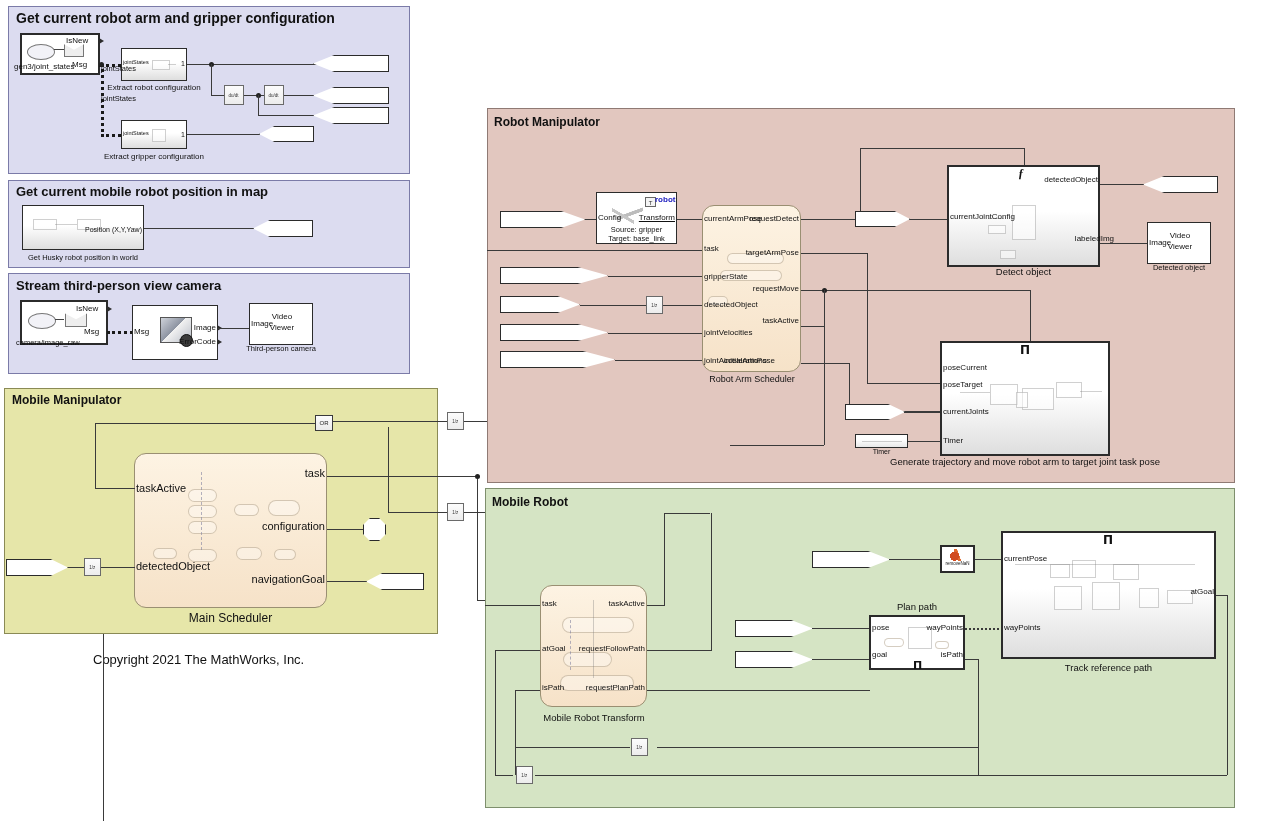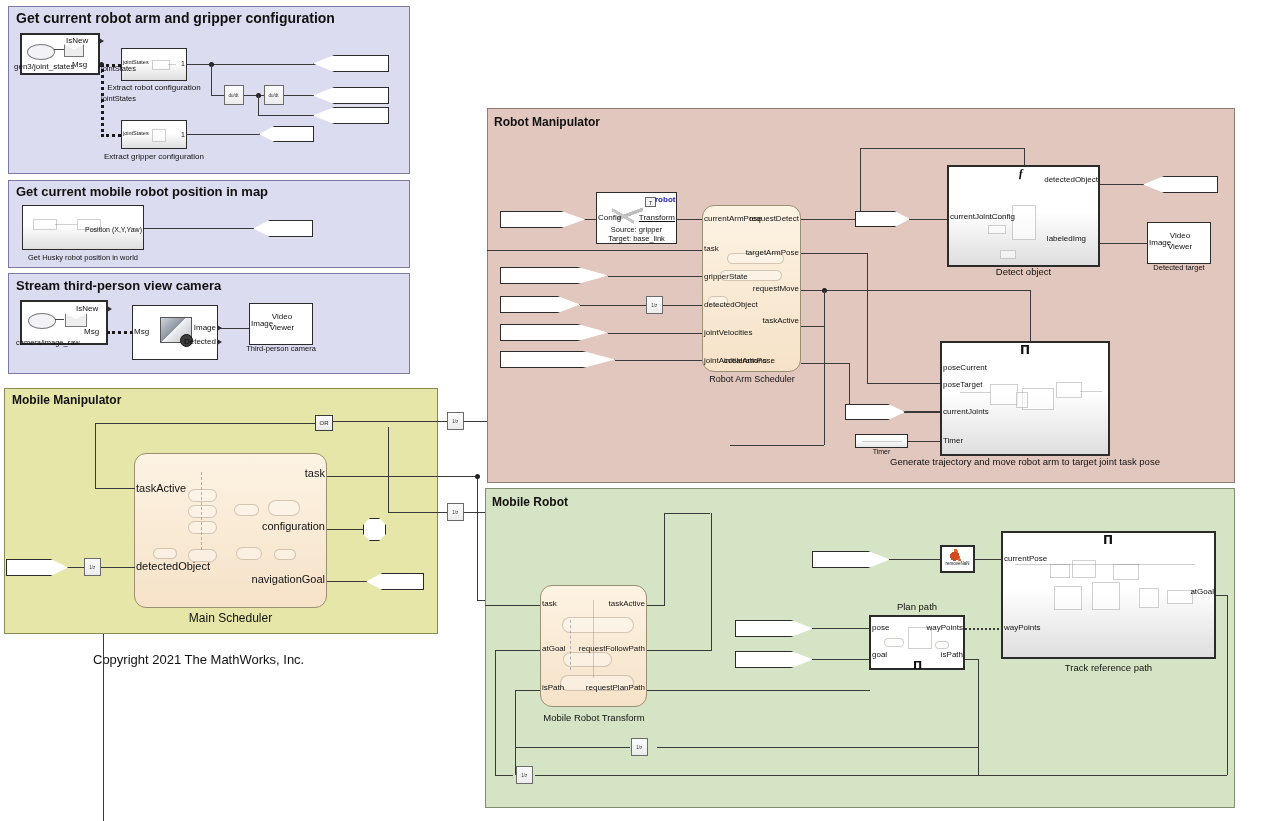--- a/index.html
+++ b/index.html
@@ -241,21 +241,21 @@
   <div class="port" style="left:84px;top:328px;font-size:8px;">Msg</div>
   <div class="blk-label" style="left:16px;top:338px;font-size:7.5px;">camera/image_raw</div>
   <div class="abs" style="left:107px;top:306px;width:0;height:0;border-left:5px solid #2b2b2b;border-top:3px solid transparent;border-bottom:3px solid transparent;"></div>
   <div class="msgwire" style="left:107px;top:331px;width:26px;"></div>
 
   <div class="blk flat" style="left:132px;top:305px;width:86px;height:55px;"></div>
   <div class="port" style="left:134px;top:328px;font-size:8px;">Msg</div>
   <div class="thumb" style="left:160px;top:317px;width:30px;height:24px;"></div>
   <div class="abs" style="left:180px;top:334px;width:13px;height:13px;border-radius:50%;background:#3b3b3b;border:1px solid #111;"></div>
   <div class="port r" style="left:165px;top:324px;width:51px;font-size:8px;">Image</div>
-  <div class="port r" style="left:152px;top:338px;width:64px;font-size:8px;">Detected</div>
+  <div class="port r" style="left:152px;top:338px;width:64px;font-size:8px;">ErrorCode</div>
   <div class="abs" style="left:217px;top:325px;width:0;height:0;border-left:5px solid #2b2b2b;border-top:3px solid transparent;border-bottom:3px solid transparent;"></div>
   <div class="abs" style="left:217px;top:339px;width:0;height:0;border-left:5px solid #2b2b2b;border-top:3px solid transparent;border-bottom:3px solid transparent;"></div>
   <div class="wh" style="left:218px;top:328px;width:32px;"></div>
 
   <div class="blk flat" style="left:249px;top:303px;width:64px;height:42px;"></div>
   <div class="port" style="left:251px;top:320px;font-size:8px;">Image</div>
   <div class="blk-label" style="left:252px;top:312px;width:60px;font-size:8px;">Video</div>
   <div class="blk-label" style="left:252px;top:323px;width:60px;font-size:8px;">Viewer</div>
   <div class="blk-label" style="left:236px;top:344px;width:90px;font-size:7.5px;">Third-person camera</div>
 
@@ -398,34 +398,34 @@
   <div class="wh" style="left:849px;top:411px;width:95px;"></div>
 
   <div class="blk thick grad" style="left:947px;top:165px;width:153px;height:102px;"></div>
   <div class="fcnglyph" style="left:1018px;top:166px;font-size:12px;">ƒ</div>
   <div class="mini" style="left:1012px;top:205px;width:22px;height:33px;"></div>
   <div class="miniln" style="left:988px;top:218px;width:16px;"></div>
   <div class="mini" style="left:988px;top:225px;width:16px;height:7px;"></div>
   <div class="mini" style="left:1000px;top:250px;width:14px;height:7px;"></div>
   <div class="port" style="left:950px;top:213px;font-size:8px;text-align:right;">currentJointConfig</div>
   <div class="port r" style="left:950px;top:176px;width:148px;font-size:8px;">detectedObject</div>
-  <div class="port r" style="left:950px;top:235px;width:136px;font-size:8px;">labeledImg</div>
+  <div class="port r" style="left:950px;top:235px;width:164px;font-size:8px;">labeledImg</div>
   <div class="blk-label" style="left:947px;top:266px;width:153px;font-size:9.5px;">Detect object</div>
 
   <div class="wh" style="left:909px;top:219px;width:38px;"></div>
   <div class="inport" style="left:855px;top:211px;width:55px;height:16px;"></div>
   <div class="wh" style="left:1100px;top:184px;width:44px;"></div>
   <div class="outport" style="left:1143px;top:176px;width:75px;height:17px;"></div>
   <div class="wh" style="left:1100px;top:243px;width:48px;"></div>
 
   <div class="blk flat" style="left:1147px;top:222px;width:64px;height:42px;"></div>
   <div class="port" style="left:1149px;top:239px;font-size:8px;">Image</div>
   <div class="blk-label" style="left:1150px;top:231px;width:60px;font-size:8px;">Video</div>
   <div class="blk-label" style="left:1150px;top:242px;width:60px;font-size:8px;">Viewer</div>
-  <div class="blk-label" style="left:1134px;top:263px;width:90px;font-size:7.5px;">Detected target</div>
+  <div class="blk-label" style="left:1134px;top:263px;width:90px;font-size:7.5px;">Detected object</div>
 
   <div class="blk thick grad" style="left:940px;top:341px;width:170px;height:115px;"></div>
   <div class="pulse" style="left:1020px;top:343px;font-size:12px;">Π</div>
   <div class="miniln" style="left:960px;top:392px;width:30px;"></div>
   <div class="mini" style="left:990px;top:384px;width:26px;height:19px;"></div>
   <div class="mini" style="left:1022px;top:388px;width:30px;height:20px;"></div>
   <div class="mini" style="left:1056px;top:382px;width:24px;height:14px;"></div>
   <div class="mini" style="left:1016px;top:392px;width:10px;height:14px;"></div>
   <div class="miniln" style="left:1080px;top:391px;width:22px;"></div>
   <div class="port" style="left:943px;top:364px;font-size:8px;">poseCurrent</div>

